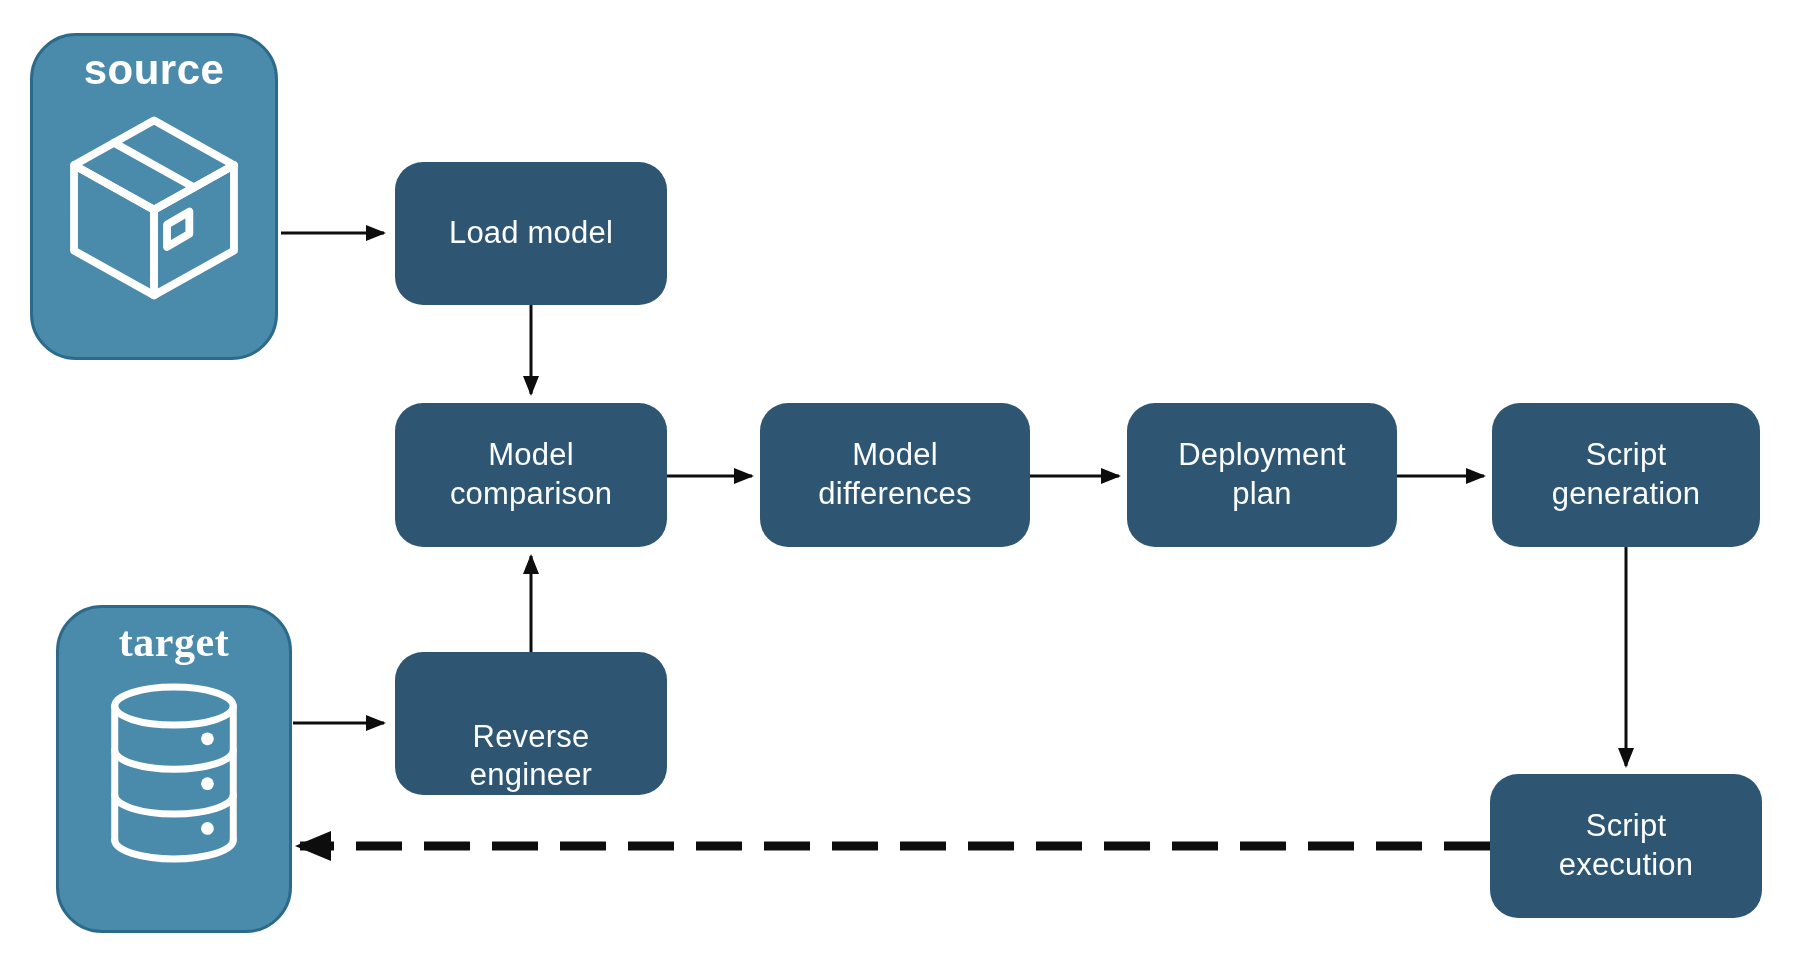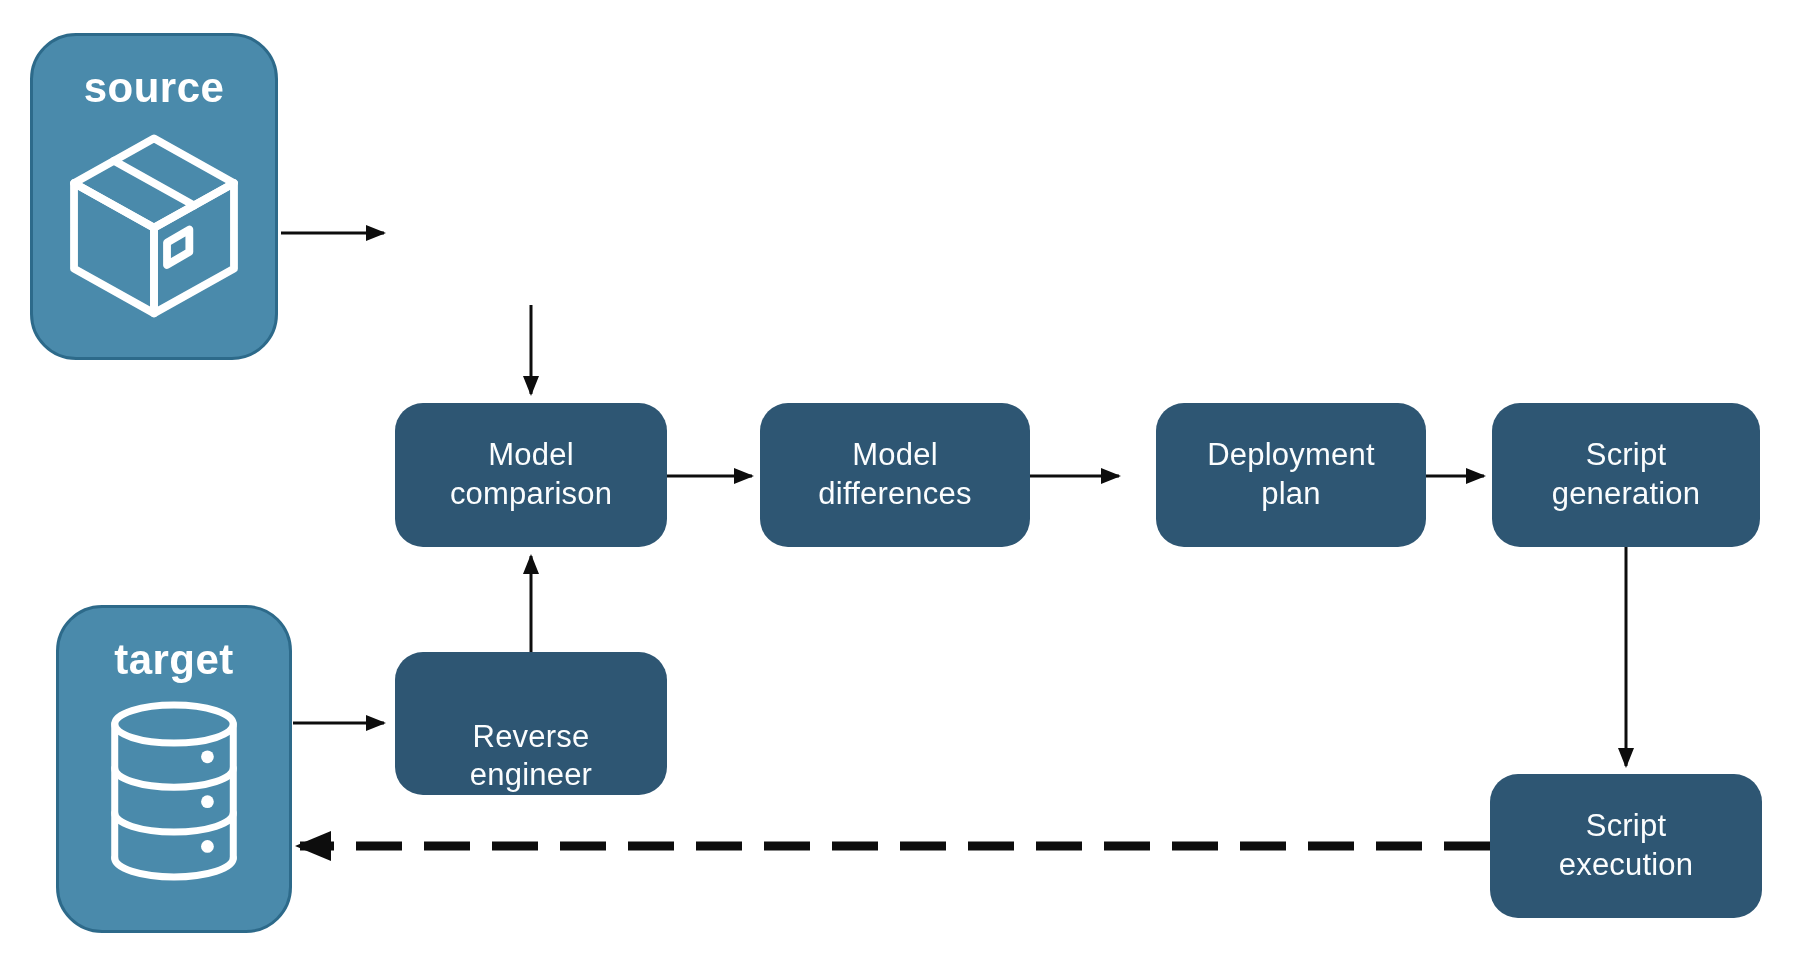--- a/index.html
+++ b/index.html
@@ -42,21 +42,21 @@
     border:3px solid var(--container-border);
     border-radius:46px;
     box-sizing:border-box;
     display:flex;flex-direction:column;align-items:center;
   }
   .container-box .clbl{
     color:var(--container-text);
     font-weight:bold;
     font-size:42px;
     letter-spacing:0.5px;
-    margin-top:28px;
+    margin-top:10px;
   }
   .icon{display:block;}
   #edges{position:absolute;left:0;top:0;width:1800px;height:959px;pointer-events:none;}
 </style>
 </head>
 <body>
 
 <div id="stage">
 
   <svg id="edges" viewBox="0 0 1800 959" xmlns="http://www.w3.org/2000/svg">
@@ -86,51 +86,54 @@
       <g fill="none" stroke="#ffffff" stroke-width="4.2" stroke-linejoin="round" stroke-linecap="round">
         <polygon points="50,6 93,30 50,54 7,30"></polygon>
         <line x1="28.5" y1="18" x2="71.5" y2="42"></line>
         <path d="M7,30 L7,76 L50,100 L50,54 Z"></path>
         <path d="M93,30 L93,76 L50,100 L50,54 Z"></path>
         <polygon points="57,62 69,55 69,67 57,74"></polygon>
       </g>
     </svg>
   </div>
 
-  <div class="container-box" style="left:56px;top:605px;width:236px;height:328px;">
+  <div class="container-box" style="left:56px;top:605px;width:236px;height:328px;font-family:Liberation Serif, serif;">
     <div class="clbl">target</div>
     <svg class="icon" width="152" height="190" viewBox="0 0 100 120" style="margin-top:12px;">
       <g fill="none" stroke="#ffffff" stroke-width="4.6" stroke-linecap="round">
         <ellipse cx="50" cy="16" rx="39" ry="12.5"></ellipse>
         <line x1="11" y1="16" x2="11" y2="104"></line>
         <line x1="89" y1="16" x2="89" y2="104"></line>
         <path d="M11,104 A39,12.5 0 0 0 89,104"></path>
         <path d="M11,45 A39,12.5 0 0 0 89,45"></path>
         <path d="M11,74.5 A39,12.5 0 0 0 89,74.5"></path>
       </g>
       <g fill="#ffffff" stroke="none">
         <circle cx="72" cy="37.5" r="4.2"></circle>
         <circle cx="72" cy="67" r="4.2"></circle>
         <circle cx="72" cy="96.5" r="4.2"></circle>
       </g>
     </svg>
   </div>
 
+  <div class="node" style="left:395px;top:162px;width:272px;height:143px;">
+    <span class="lbl">Load model</span>
+  </div>
 
   <div class="node" style="left:395px;top:403px;width:272px;height:144px;">
     <span class="lbl">Model
 comparison</span>
   </div>
 
   <div class="node" style="left:760px;top:403px;width:270px;height:144px;">
     <span class="lbl">Model
 differences</span>
   </div>
 
-  <div class="node" style="left:1127px;top:403px;width:270px;height:144px;margin-left:29px;">
+  <div class="node" style="left:1127px;top:403px;width:270px;height:144px;">
     <span class="lbl">Deployment
 plan</span>
   </div>
 
   <div class="node" style="left:1492px;top:403px;width:268px;height:144px;">
     <span class="lbl">Script
 generation</span>
   </div>
 
   <div class="node" style="left:395px;top:652px;width:272px;height:143px;align-items:flex-end;">

